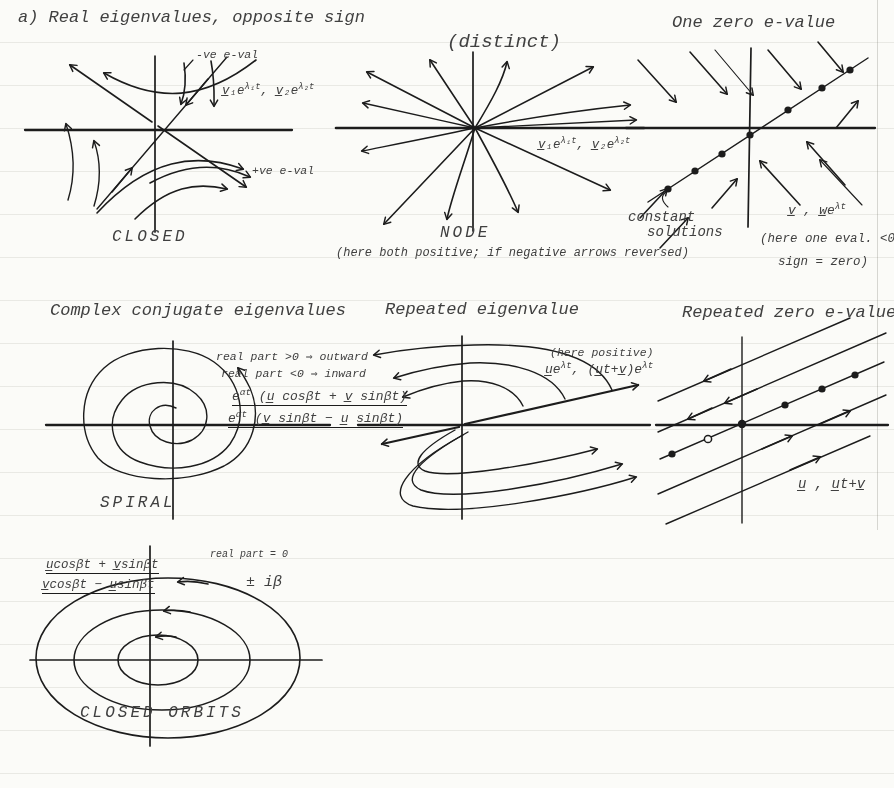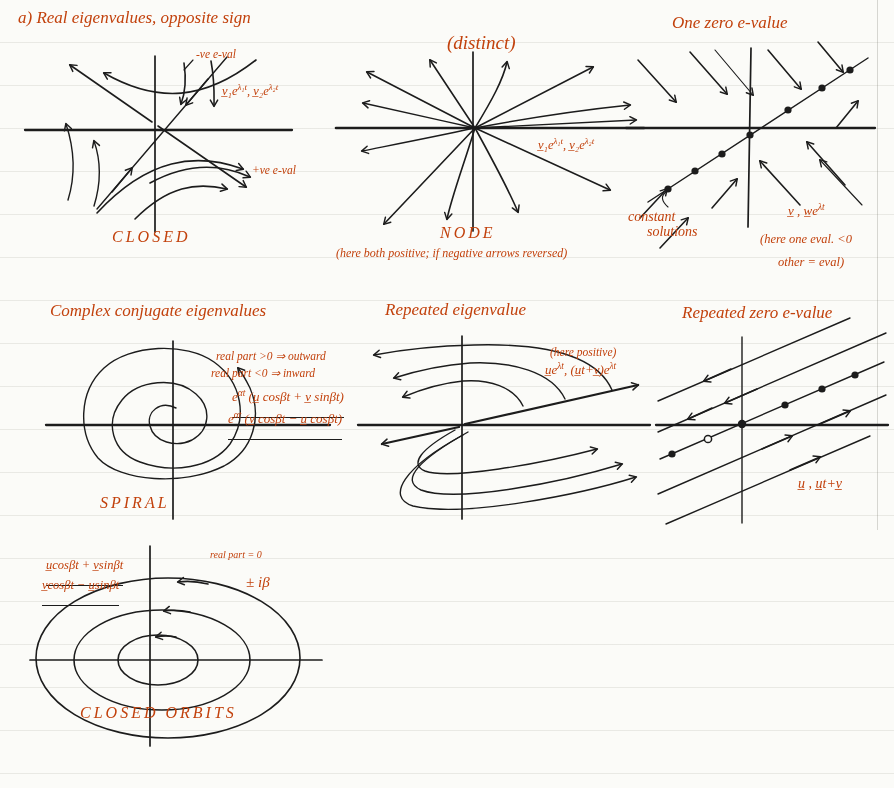--- a/index.html
+++ b/index.html
@@ -1,17 +1,17 @@
 <!DOCTYPE html>
 <html><head>
 <meta charset="utf-8">
 <style>
   html,body{margin:0;padding:0;}
   .page{position:relative;width:894px;height:788px;background:#fbfbf8;overflow:hidden;
-        font-family:Liberation Serif, serif;color:#c2410c;}
+        font-family:Liberation Mono, monospace;color:#404040;}
   .page::before{content:"";position:absolute;inset:0;pointer-events:none;
         background:repeating-linear-gradient(to bottom,transparent 0px,transparent 42px,
         rgba(130,130,116,0.15) 42px,rgba(130,130,116,0.15) 43px);}
   .scan-edge{position:absolute;left:877px;top:0;width:1px;height:530px;background:rgba(120,120,108,0.28);}
   svg{position:absolute;left:0;top:0;}
   svg path, svg ellipse{stroke:#1c1c1c;fill:none;stroke-width:1.6;stroke-linecap:round;stroke-linejoin:round;}
   svg .ax{stroke-width:2.3;}
   svg .ax2{stroke-width:2.6;}
   svg .med{stroke-width:1.7;}
   svg .thin{stroke-width:1.15;}
@@ -21,21 +21,21 @@
   svg .hollow{fill:#fbfbf8;stroke:#1c1c1c;stroke-width:1.5;}
   .t{position:absolute;font-style:italic;white-space:nowrap;line-height:1.15;}
   .title{font-size:17px;}
   .sub{font-size:19px;}
   .cap{font-size:16px;letter-spacing:3px;}
   .ann{font-size:11.5px;}
   .frm{font-size:12.5px;}
   .frm2{font-size:13px;}
   .note{font-size:12px;}
   .small{font-size:14px;line-height:1.05;}
-  .ul{border-bottom:1.4px solid #1c1c1c;padding-bottom:13px;}
+  .ul{border-bottom:1.4px solid #1c1c1c;padding-bottom:1px;}
   sup{font-size:0.72em;line-height:0;}
 </style>
 </head>
 <body>
 
 <div class="page">
   <div class="scan-edge"></div>
 
   <svg width="894" height="788" viewBox="0 0 894 788">
     <defs>
@@ -171,27 +171,27 @@
 
   <div class="t sub" style="left:447px;top:32px">(distinct)</div>
   <div class="t frm" style="left:538px;top:138px"><span>v̲₁e</span><sup>λ₁t</sup><span>, v̲₂e</span><sup>λ₂t</sup></div>
   <div class="t cap" style="left:440px;top:224px">NODE</div>
   <div class="t note" style="left:336px;top:247px">(here both positive; if negative arrows reversed)</div>
 
   <div class="t title" style="left:672px;top:13px">One zero e-value</div>
   <div class="t small" style="left:628px;top:210px"><span>constant</span><br><span style="margin-left:19px">solutions</span></div>
   <div class="t frm2" style="left:788px;top:204px"><span>v̲ , w̲e</span><sup>λt</sup></div>
   <div class="t frm" style="left:760px;top:232px">(here one eval. &lt;0</div>
-  <div class="t frm" style="left:778px;top:255px">other = eval)</div>
+  <div class="t frm" style="left:778px;top:255px">sign = zero)</div>
 
   <div class="t title" style="left:50px;top:301px">Complex conjugate eigenvalues</div>
   <div class="t ann" style="left:216px;top:350px">real part &gt;0 ⇒ outward</div>
-  <div class="t ann" style="left:211px;top:367px">real part &lt;0 ⇒ inward</div>
+  <div class="t ann" style="left:221px;top:367px">real part &lt;0 ⇒ inward</div>
   <div class="t frm2" style="left:232px;top:390px"><span class="ul"><span>e</span><sup>αt</sup><span> (u̲ cosβt + v̲ sinβt)</span></span></div>
-  <div class="t frm2" style="left:228px;top:412px"><span class="ul"><span>e</span><sup>αt</sup><span> (v̲ cosβt − u̲ cosβt)</span></span></div>
+  <div class="t frm2" style="left:228px;top:412px"><span class="ul"><span>e</span><sup>αt</sup><span> (v̲ sinβt − u̲ sinβt)</span></span></div>
   <div class="t cap" style="left:100px;top:494px">SPIRAL</div>
 
   <div class="t title" style="left:385px;top:300px">Repeated eigenvalue</div>
   <div class="t ann" style="left:550px;top:346px">(here positive)</div>
   <div class="t frm2" style="left:545px;top:363px"><span>u̲e</span><sup>λt</sup><span>, (u̲t+v̲)e</span><sup>λt</sup></div>
 
   <div class="t title" style="left:682px;top:303px">Repeated zero e-value</div>
   <div class="t frm2" style="left:798px;top:476px;font-size:14px">u̲ , u̲t+v̲</div>
 
   <div class="t frm" style="left:46px;top:558px"><span class="ul">u̲cosβt + v̲sinβt</span></div>

